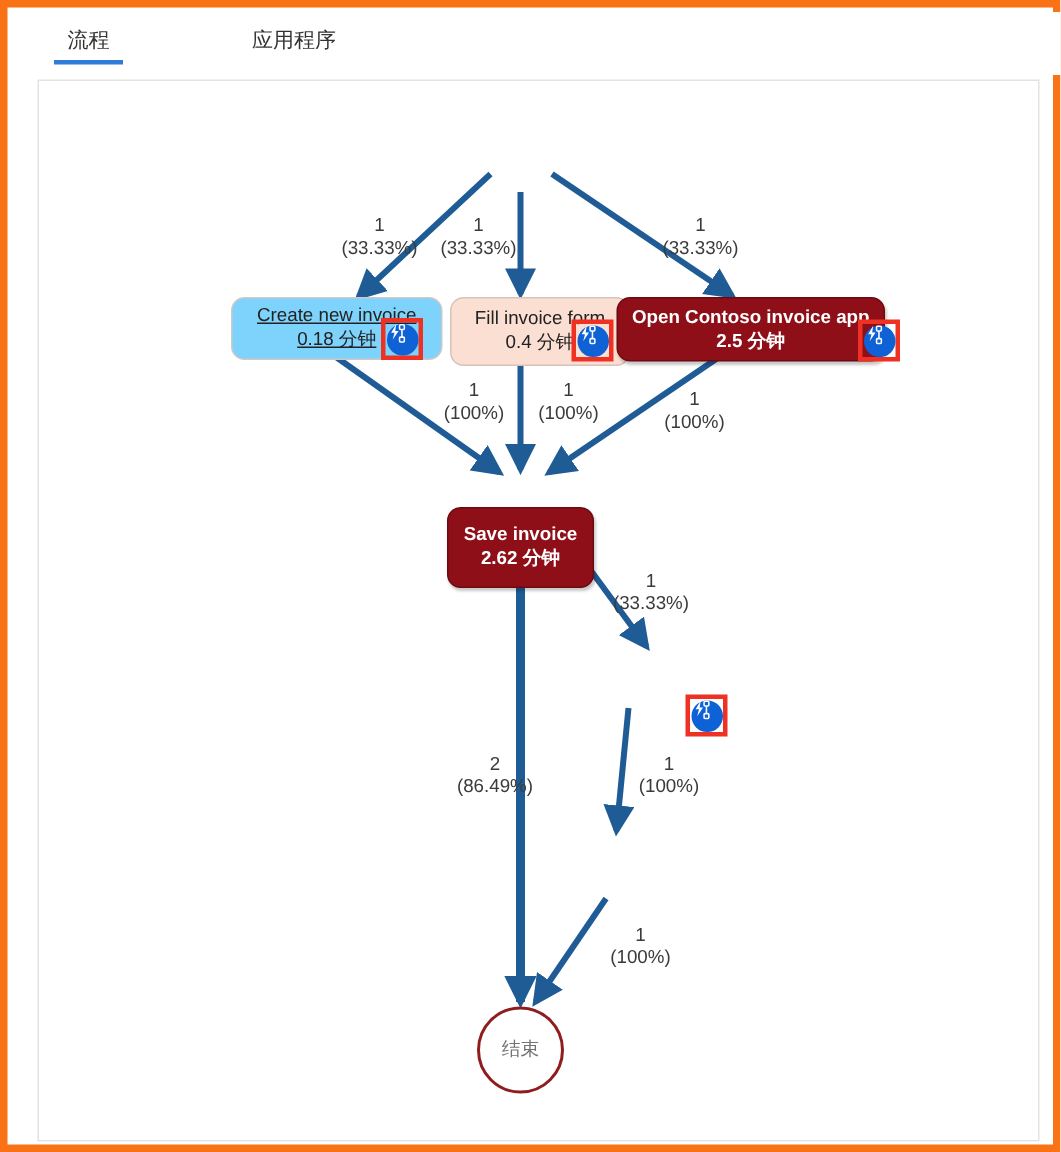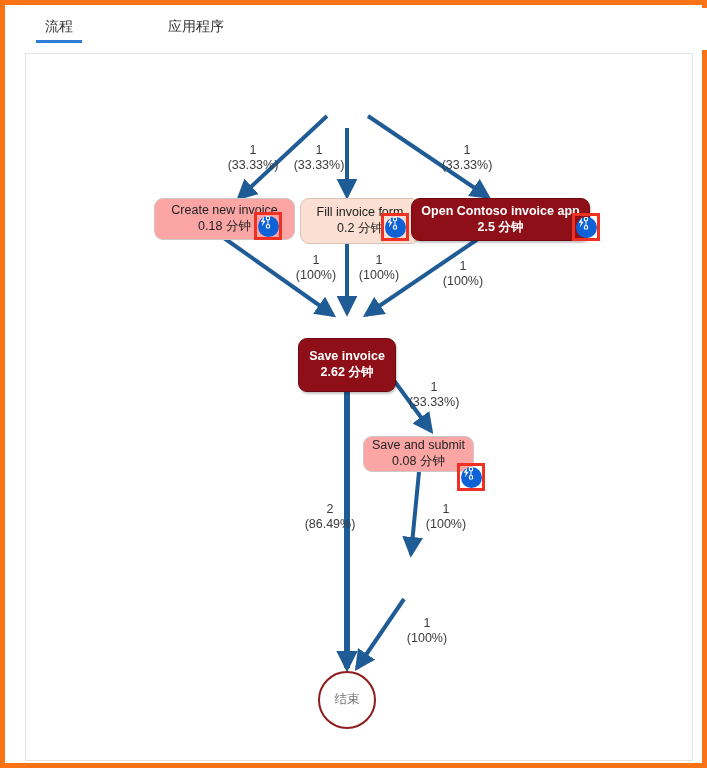--- a/index.html
+++ b/index.html
@@ -102,23 +102,24 @@
     border: 2px solid #8f1d1d;
     color: #737373;
   }
   .node-box {
     border-radius: 9px;
     font-size: 12.5px;
   }
   .node-box .line1 { white-space: nowrap; }
   .node-box .line2 { white-space: nowrap; }
   .node-light {
-    background: #fca5a5;
+    background: #7dd3fc;
     border: 1px solid #cfc8c5;
     color: #222222;
+    text-decoration: underline;
   }
   .node-peach {
     background: #fadfd2;
     border: 1px solid #d8c3b8;
     color: #222222;
   }
   .node-dark {
     background: #8f0f18;
     border: 1px solid #6d0a11;
     color: #ffffff;
@@ -220,21 +221,21 @@
             <path d="M7.6 1.3 L4.0 7.2 H6.4 L5.1 12.2 L9.3 6.1 H6.9 Z" fill="#ffffff"></path>
             <rect x="10.0" y="1.6" width="3.4" height="3.4" rx="0.7" fill="none" stroke="#ffffff" stroke-width="1.1"></rect>
             <rect x="10.0" y="10.4" width="3.4" height="3.4" rx="0.7" fill="none" stroke="#ffffff" stroke-width="1.1"></rect>
             <path d="M11.7 5.1 V10.3" stroke="#ffffff" stroke-width="1.1" fill="none"></path>
           </svg>
         </span>
       </div>
 
       <div class="node node-box node-peach" style="left:274px; top:144px; width:120px; height:46px;">
         <span class="line1">Fill invoice form</span>
-        <span class="line2">0.2 分钟</span>
+        <span class="line2">0.4 分钟</span>
       </div>
       <div class="flow-badge" style="left:355px; top:159px;">
         <span class="disc">
           <svg width="15" height="15" viewBox="0 0 16 16" aria-hidden="true">
             <path d="M7.6 1.3 L4.0 7.2 H6.4 L5.1 12.2 L9.3 6.1 H6.9 Z" fill="#ffffff"></path>
             <rect x="10.0" y="1.6" width="3.4" height="3.4" rx="0.7" fill="none" stroke="#ffffff" stroke-width="1.1"></rect>
             <rect x="10.0" y="10.4" width="3.4" height="3.4" rx="0.7" fill="none" stroke="#ffffff" stroke-width="1.1"></rect>
             <path d="M11.7 5.1 V10.3" stroke="#ffffff" stroke-width="1.1" fill="none"></path>
           </svg>
         </span>
@@ -253,24 +254,20 @@
             <path d="M11.7 5.1 V10.3" stroke="#ffffff" stroke-width="1.1" fill="none"></path>
           </svg>
         </span>
       </div>
 
       <div class="node node-box node-dark" style="left:272px; top:264px; width:98px; height:54px;margin-top:20px;">
         <span class="line1">Save invoice</span>
         <span class="line2">2.62 分钟</span>
       </div>
 
-      <div class="node node-box node-light" style="left:337px; top:382px; width:111px; height:36px;">
-        <span class="line1">Save and submit</span>
-        <span class="line2">0.08 分钟</span>
-      </div>
       <div class="flow-badge" style="left:431px; top:409px;">
         <span class="disc">
           <svg width="15" height="15" viewBox="0 0 16 16" aria-hidden="true">
             <path d="M7.6 1.3 L4.0 7.2 H6.4 L5.1 12.2 L9.3 6.1 H6.9 Z" fill="#ffffff"></path>
             <rect x="10.0" y="1.6" width="3.4" height="3.4" rx="0.7" fill="none" stroke="#ffffff" stroke-width="1.1"></rect>
             <rect x="10.0" y="10.4" width="3.4" height="3.4" rx="0.7" fill="none" stroke="#ffffff" stroke-width="1.1"></rect>
             <path d="M11.7 5.1 V10.3" stroke="#ffffff" stroke-width="1.1" fill="none"></path>
           </svg>
         </span>
       </div>

